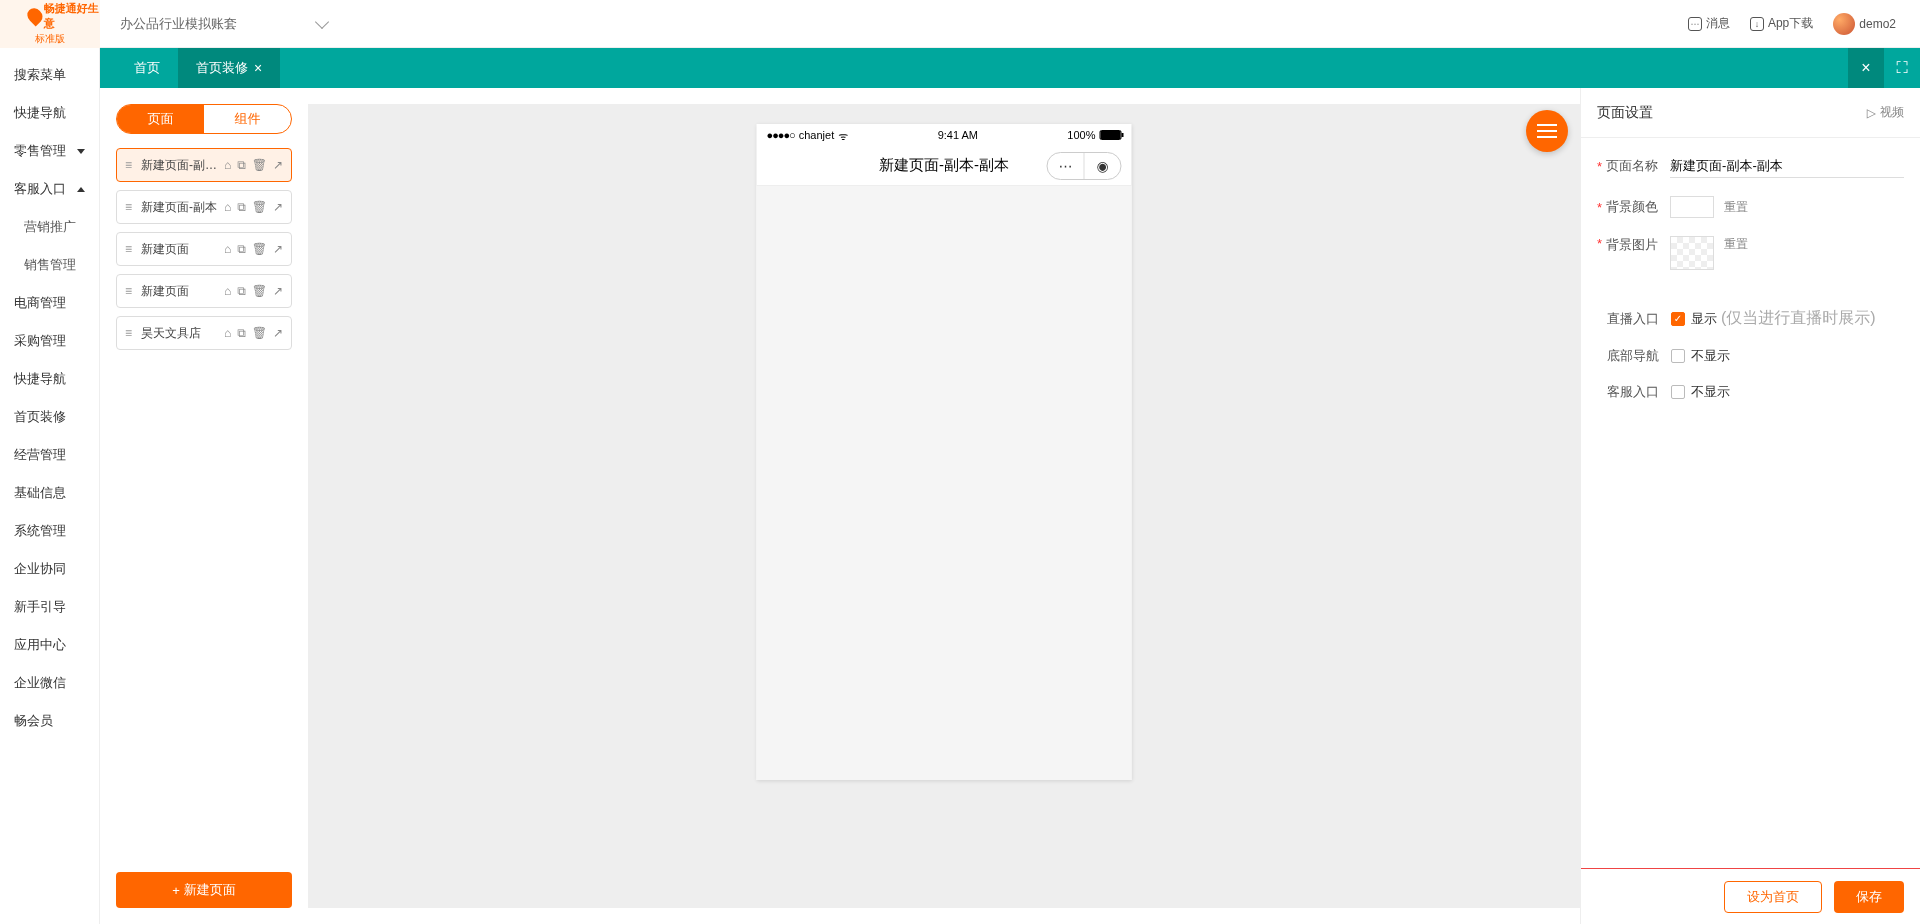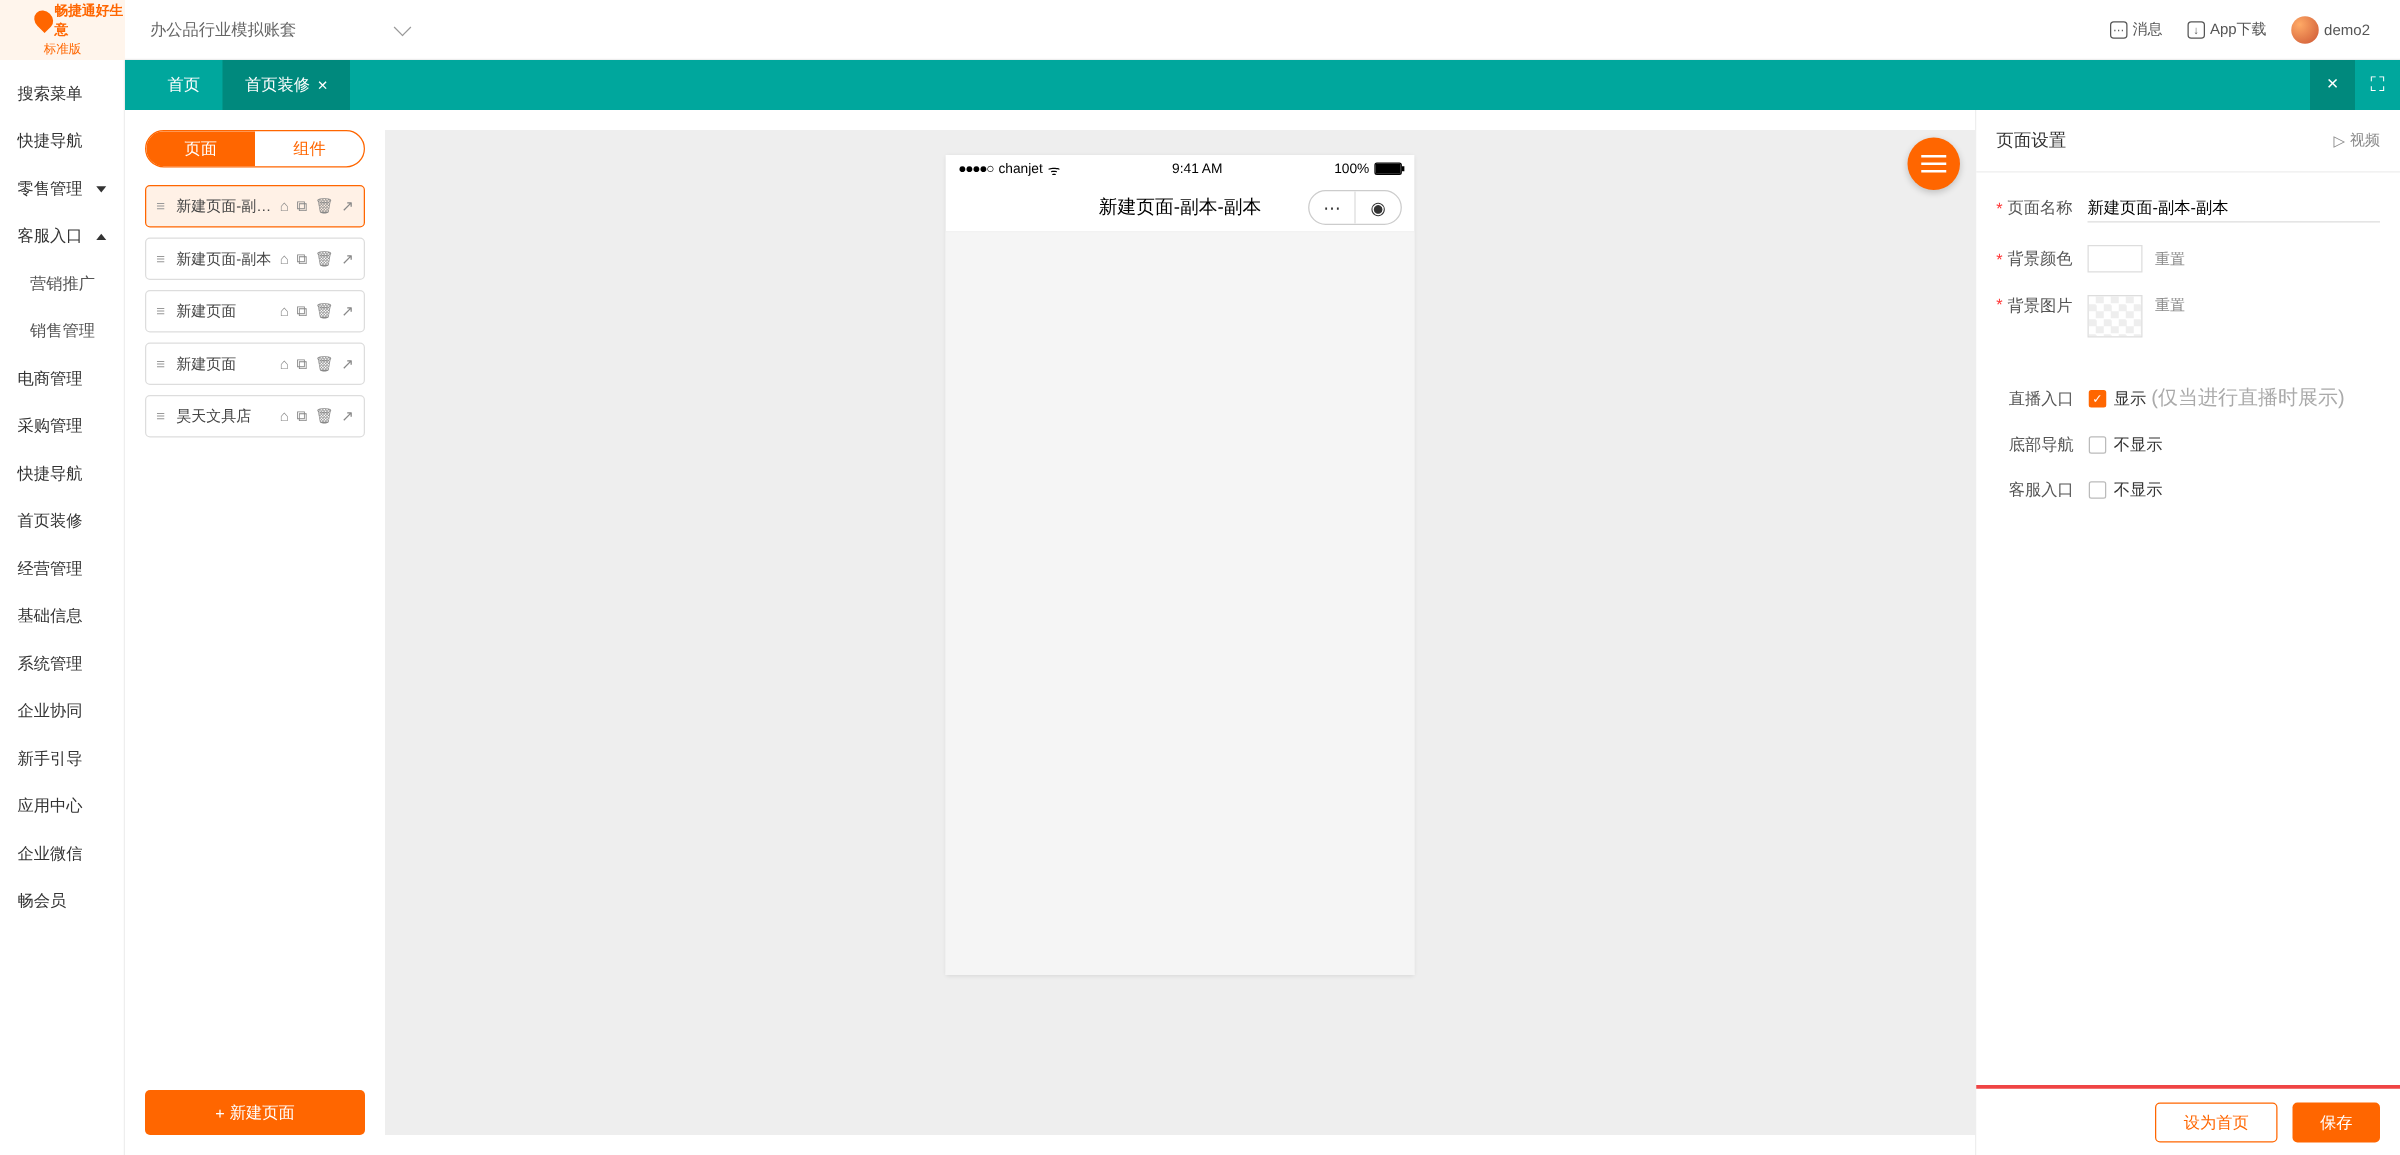--- a/index.html
+++ b/index.html
@@ -89,21 +89,21 @@
 .form-row { display: flex; align-items: center; margin-bottom: 18px; font-size: 13px; }
 .req { color: #f33; margin-right: 4px; }
 .flabel { width: 64px; color: #555; }
 .finput { flex: 1; border: none; border-bottom: 1px solid #ddd; padding: 4px 0; font-size: 13px; outline: none; }
 .color-sw { width: 44px; height: 22px; border: 1px solid #ddd; background: #fff; margin-right: 10px; }
 .img-sw { width: 44px; height: 34px; border: 1px solid #ddd; background: repeating-conic-gradient(#eee 0 25%, #fff 0 50%) 0 0/12px 12px; margin-right: 10px; }
 .reset-link { color: #888; font-size: 12px; cursor: pointer; }
 .chk { width: 14px; height: 14px; border: 1px solid #bbb; border-radius: 2px; display: inline-flex; align-items: center; justify-content: center; font-size: 10px; }
 .chk.checked { background: #f60; border-color: #f60; color: #fff; }
 .hint { color: #aaa; font-size: 16px; margin-left: 4px; }
-.rp-foot { height: 56px; border-top: 3px solid #ef4444; display: flex; align-items: center; justify-content: flex-end; gap: 12px; padding: 0 16px; }
+.rp-foot { height: 56px; border-top: 1px solid #ef4444; display: flex; align-items: center; justify-content: flex-end; gap: 12px; padding: 0 16px; }
 .btn { height: 32px; padding: 0 22px; border-radius: 4px; font-size: 13px; display: flex; align-items: center; cursor: pointer; }
 .btn-ghost { border: 1px solid #f60; color: #f60; background: #fff; }
 .btn-primary { background: #f60; color: #fff; }
 </style>
 </head>
 <body>
 
 <div class="app">
 
   <div class="topbar">

